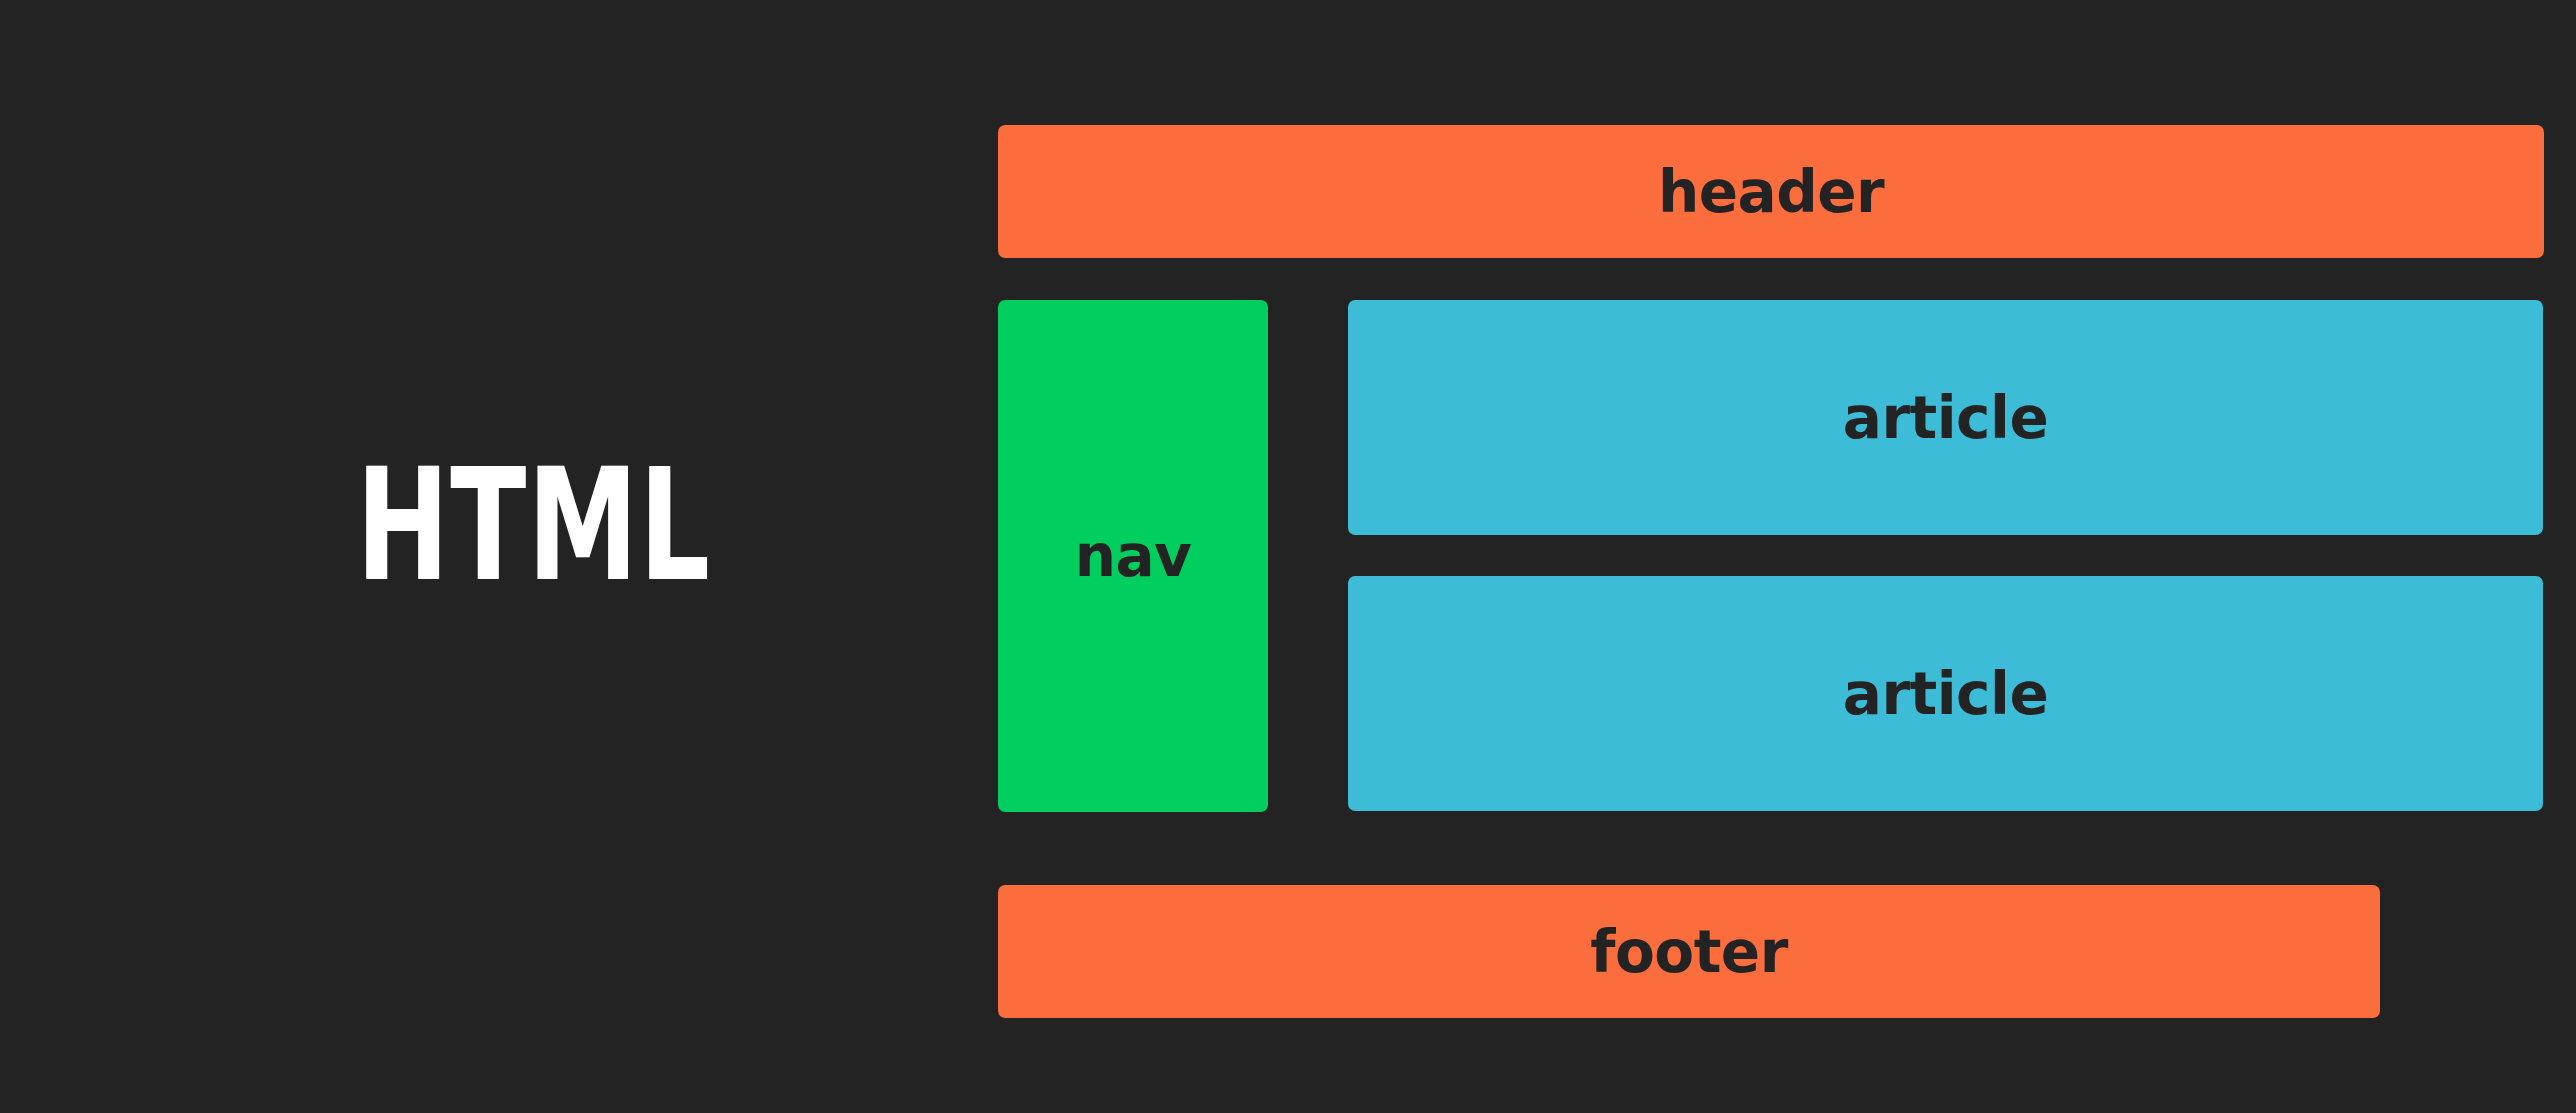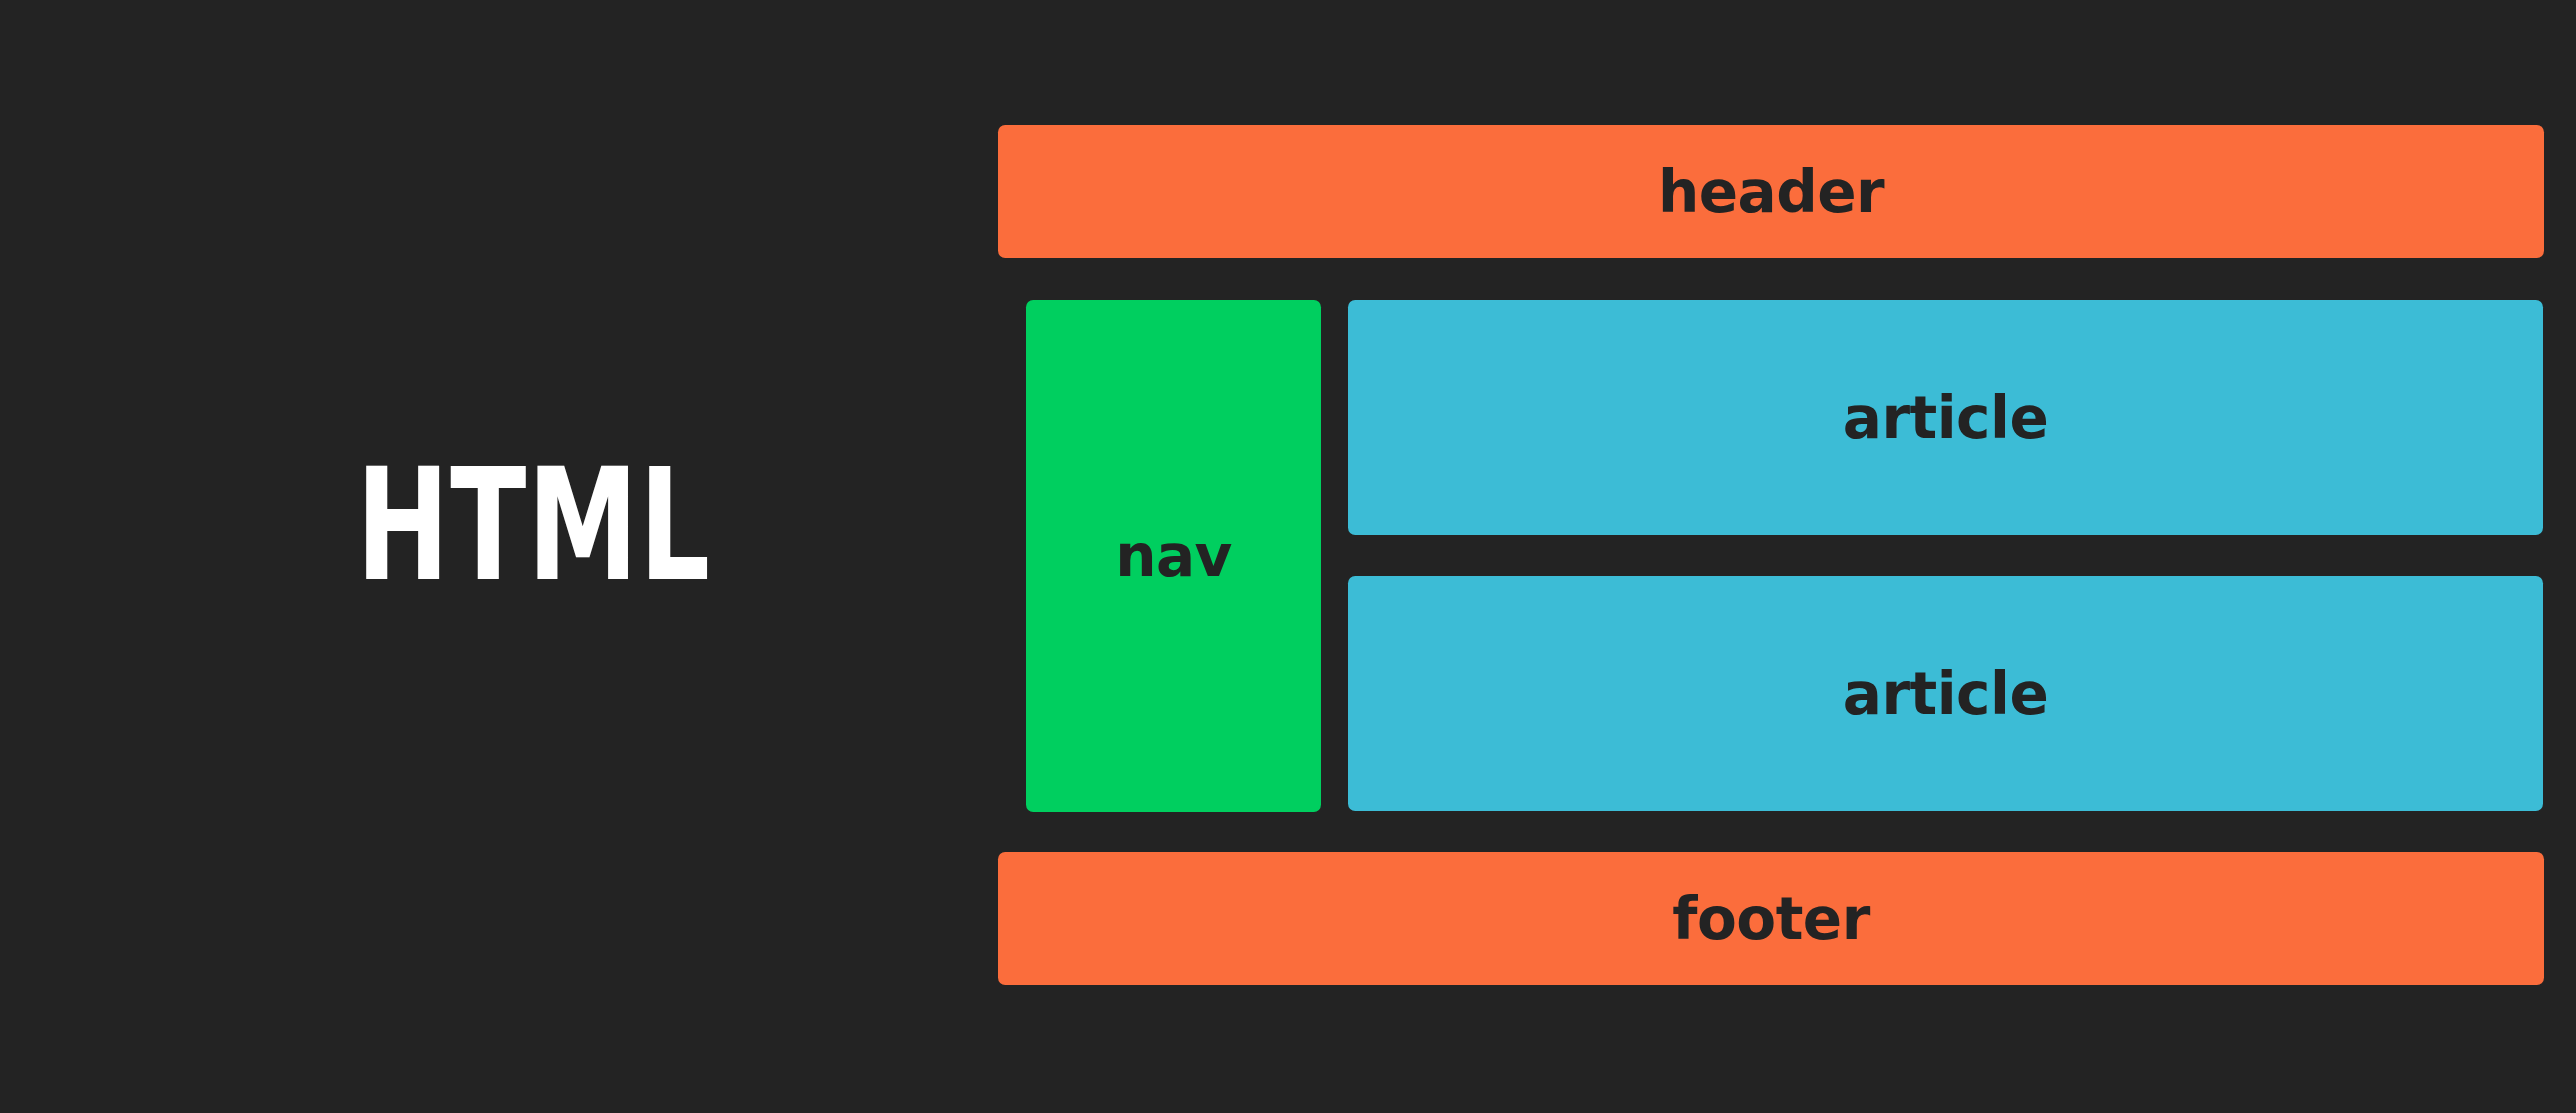--- a/index.html
+++ b/index.html
@@ -86,24 +86,23 @@
     position: absolute;
     left: 0px;
     top: 175px;
     width: 1546px;
     height: 512px;
   }
 
   #block-nav {
     left: 0px;
     top: 0px;
-    width: 295px;
+    width: 270px;
     height: 512px;
     background: #00CF5F;
-    margin-left: 28px;
   }
 
   #articles-col {
     position: absolute;
     left: 350px;
     top: 0px;
     width: 1396px;
     height: 512px;
   }
 
@@ -119,22 +118,22 @@
     left: 0px;
     top: 276px;
     width: 1195px;
     height: 235px;
     background: #3CBCD6;
   }
 
   
   #block-footer {
     left: 0px;
-    top: 727px;
-    width: 1546px;
+    top: 760px;
+    width: 1382px;
     height: 133px;
     background: #FB6D3C;
     justify-content: center;
   }
 </style>
 </head>
 <body>
 
 <div id="canvas">
 

